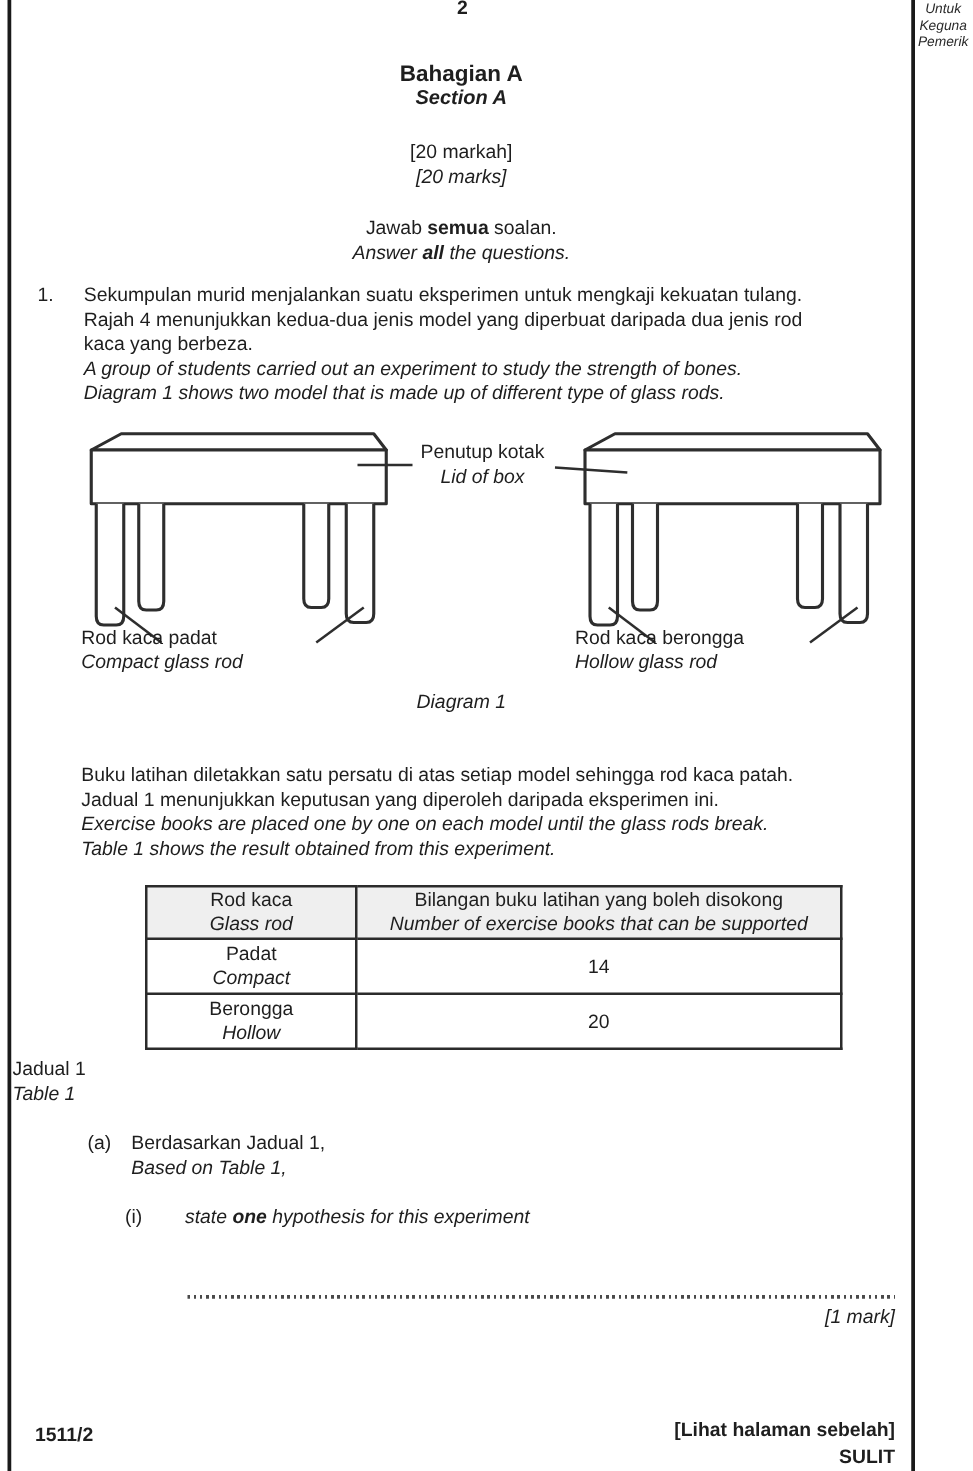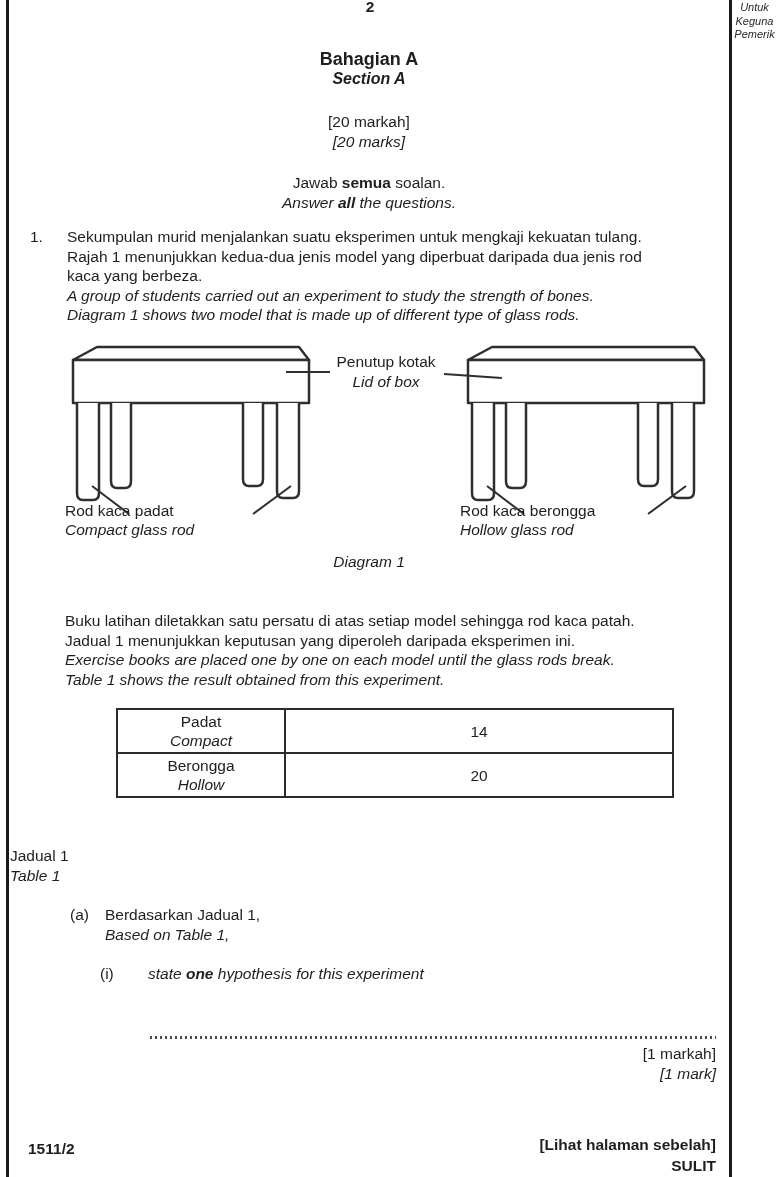--- a/index.html
+++ b/index.html
@@ -82,21 +82,21 @@
   <div class="ln it">[20 marks]</div>
   <div class="gap2"></div>
   <div class="ln"><span>Jawab </span><span class="bd">semua</span><span> soalan.</span></div>
   <div class="ln it"><span>Answer </span><span class="bd">all</span><span> the questions.</span></div>
 </div>
 
 <div class="abs q1">
   <div class="qnum">1.</div>
   <div class="qtext">
     <div class="ln">Sekumpulan murid menjalankan suatu eksperimen untuk mengkaji kekuatan tulang.</div>
-    <div class="ln">Rajah 1 menunjukkan kedua-dua jenis model yang diperbuat daripada dua jenis rod</div>
+    <div class="ln">Rajah 4 menunjukkan kedua-dua jenis model yang diperbuat daripada dua jenis rod</div>
     <div class="ln">kaca yang berbeza.</div>
     <div class="ln it">A group of students carried out an experiment to study the strength of bones.</div>
     <div class="ln it">Diagram 1 shows two model that is made up of different type of glass rods.</div>
   </div>
 </div>
 
 <div class="abs diagram">
 
   <div class="model model-left">
     <svg viewBox="0 0 250 176" width="250" height="176" xmlns="http://www.w3.org/2000/svg">
@@ -155,20 +155,30 @@
 <div class="abs para2">
   <div class="ln">Buku latihan diletakkan satu persatu di atas setiap model sehingga rod kaca patah.</div>
   <div class="ln">Jadual 1 menunjukkan keputusan yang diperoleh daripada eksperimen ini.</div>
   <div class="ln it">Exercise books are placed one by one on each model until the glass rods break.</div>
   <div class="ln it">Table 1 shows the result obtained from this experiment.</div>
 </div>
 
 <div class="abs tbl">
   <table>
     <tbody>
+        <tr class="head">
+      <td class="c1">
+        <div>Rod kaca</div>
+        <div class="it">Glass rod</div>
+      </td>
+      <td class="c2">
+        <div>Bilangan buku latihan yang boleh disokong</div>
+        <div class="it">Number of exercise books that can be supported</div>
+      </td>
+    </tr>
     <tr class="body">
       <td class="c1">
         <div>Padat</div>
         <div class="it">Compact</div>
       </td>
       <td class="c2">14</td>
     </tr>
     <tr class="body">
       <td class="c1">
         <div>Berongga</div>
@@ -196,21 +206,20 @@
 <div class="abs part-i">
   <div class="pi-label">(i)</div>
   <div class="pi-text">
     <div class="it"><span>state </span><span class="bd">one</span><span> hypothesis for this experiment</span></div>
   </div>
 </div>
 
 <div class="abs answer-line"></div>
 
 <div class="abs marks-1">
-  <div>[1 markah]</div>
   <div class="it">[1 mark]</div>
 </div>
 
 <div class="abs footer-left">1511/2</div>
 
 <div class="abs footer-right">
   <div>[Lihat halaman sebelah]</div>
   <div>SULIT</div>
 </div>
 

